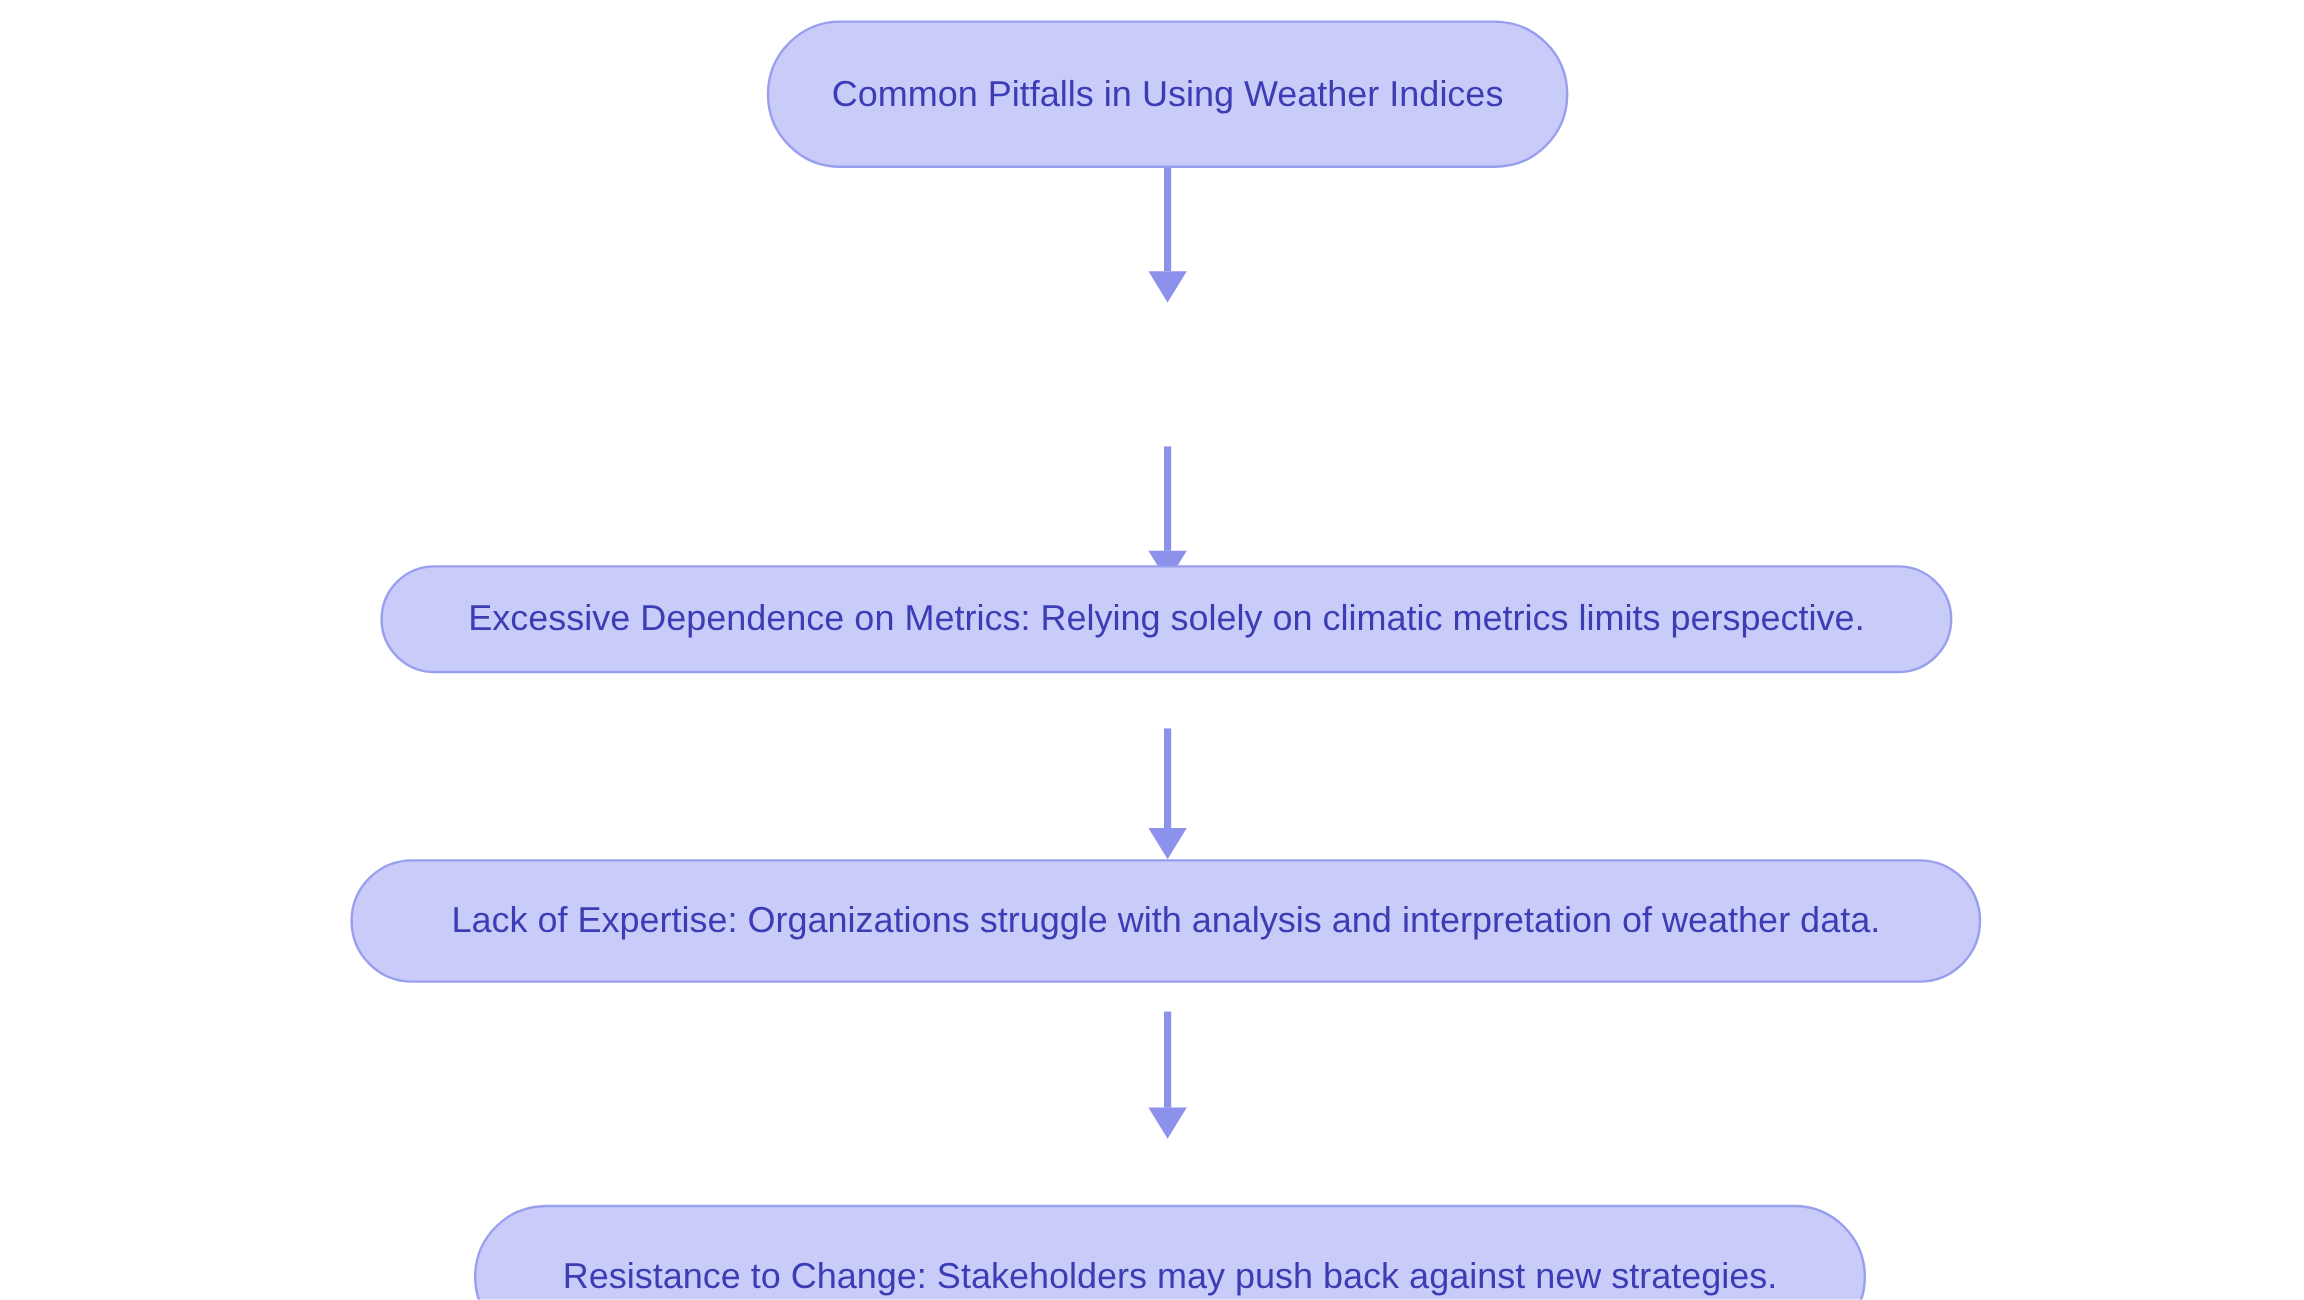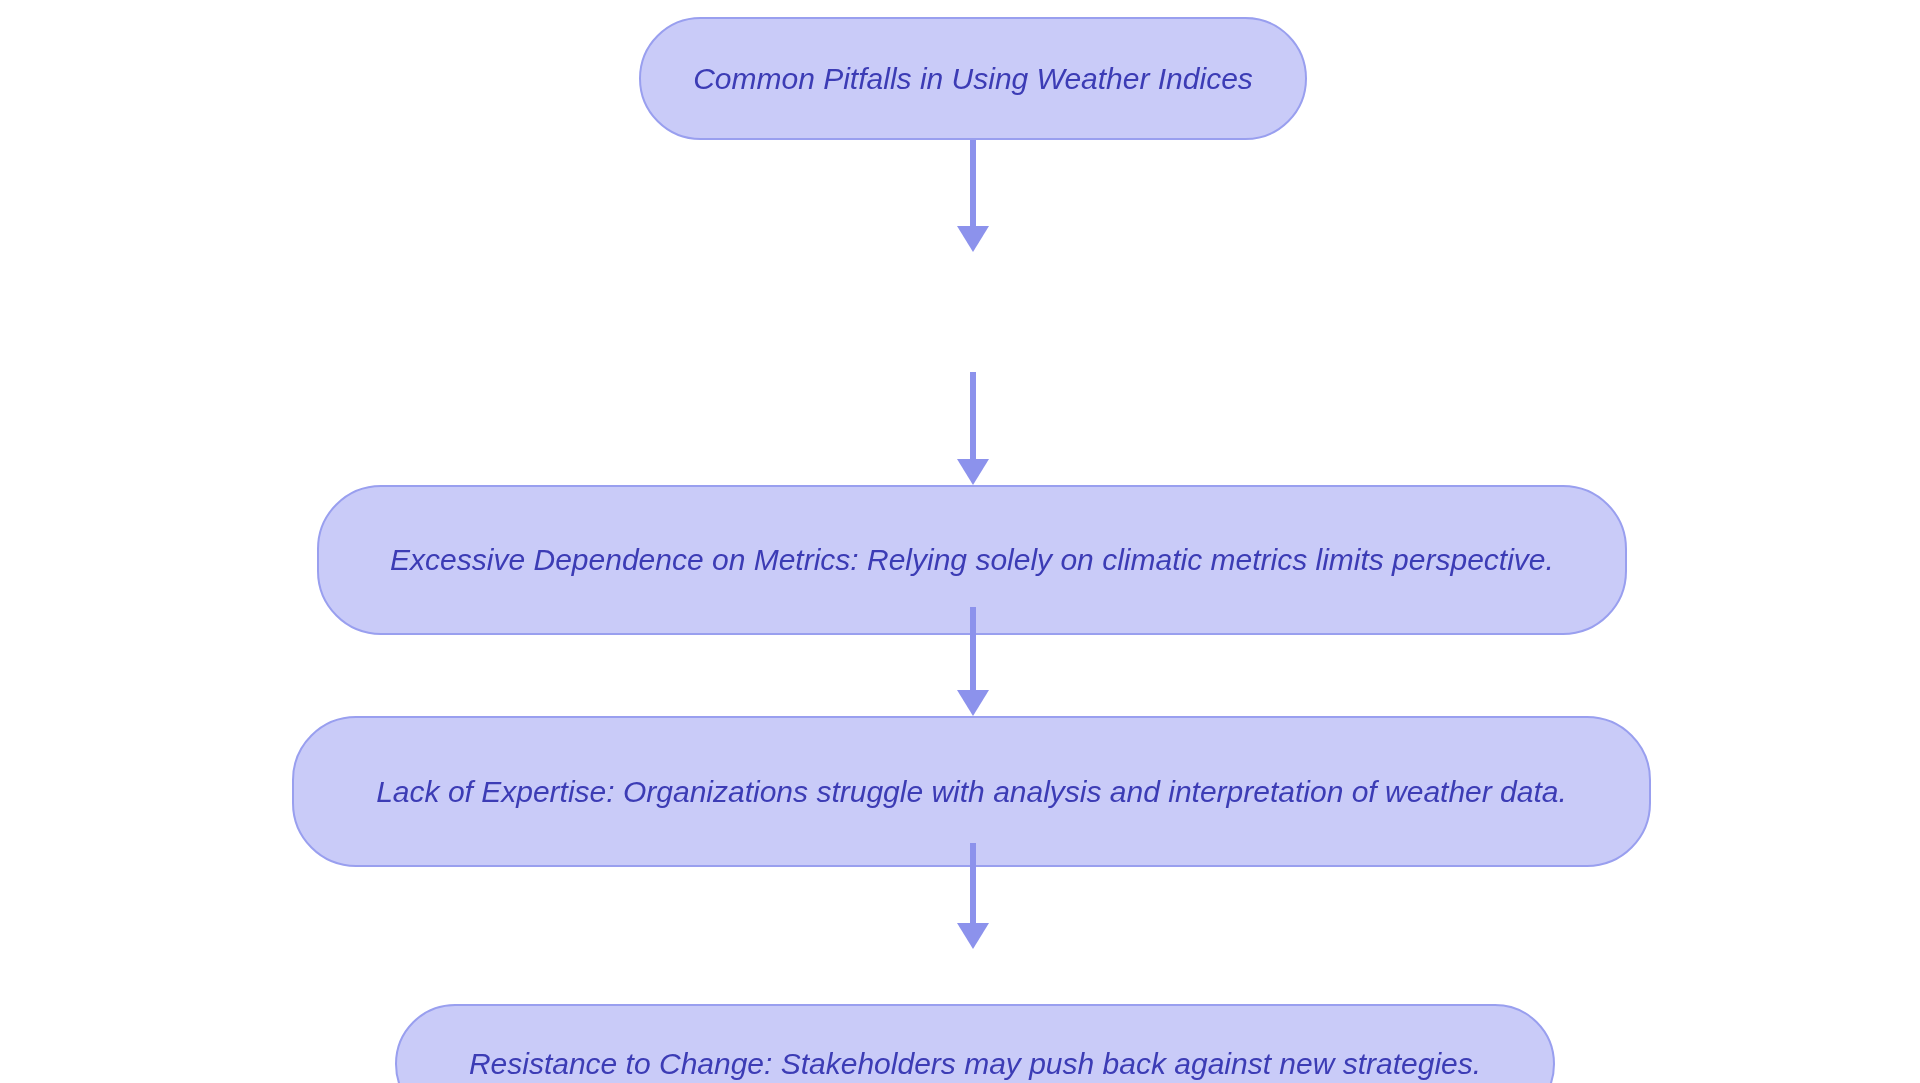--- a/index.html
+++ b/index.html
@@ -25,32 +25,31 @@
   }
   .flow-node {
     position: absolute;
     background: var(--node-fill);
     border: 2px solid var(--node-border);
     border-radius: 64px;
     display: flex;
     align-items: center;
     justify-content: center;
     text-align: center;
-    font-style: italic;
   }
   .flow-node .node-label {
     color: var(--node-text);
     font-size: 30px;
     line-height: 1.2;
     white-space: nowrap;
   }
   .node-title   { left: 639px; top: 17px;  width: 668px;  height: 123px; }
   .node-pitfall-1 { left: 313px; top: 252px; width: 1323px; height: 120px; }
-  .node-pitfall-2 { left: 317px; top: 485px; width: 1310px; height: 150px; }
-  .node-pitfall-3 { left: 292px; top: 716px; width: 1359px; height: 151px; }
+  .node-pitfall-2 { left: 317px; top: 471px; width: 1310px; height: 90px; }
+  .node-pitfall-3 { left: 292px; top: 716px; width: 1359px; height: 103px; }
   .node-pitfall-4 { left: 395px; top: 976px; width: 1160px; height: 120px; margin-top: 28px; }
 
   .flow-arrow {
     position: absolute;
     width: 32px;
     display: flex;
     flex-direction: column;
     align-items: center;
   }
   .arrow-stem {

